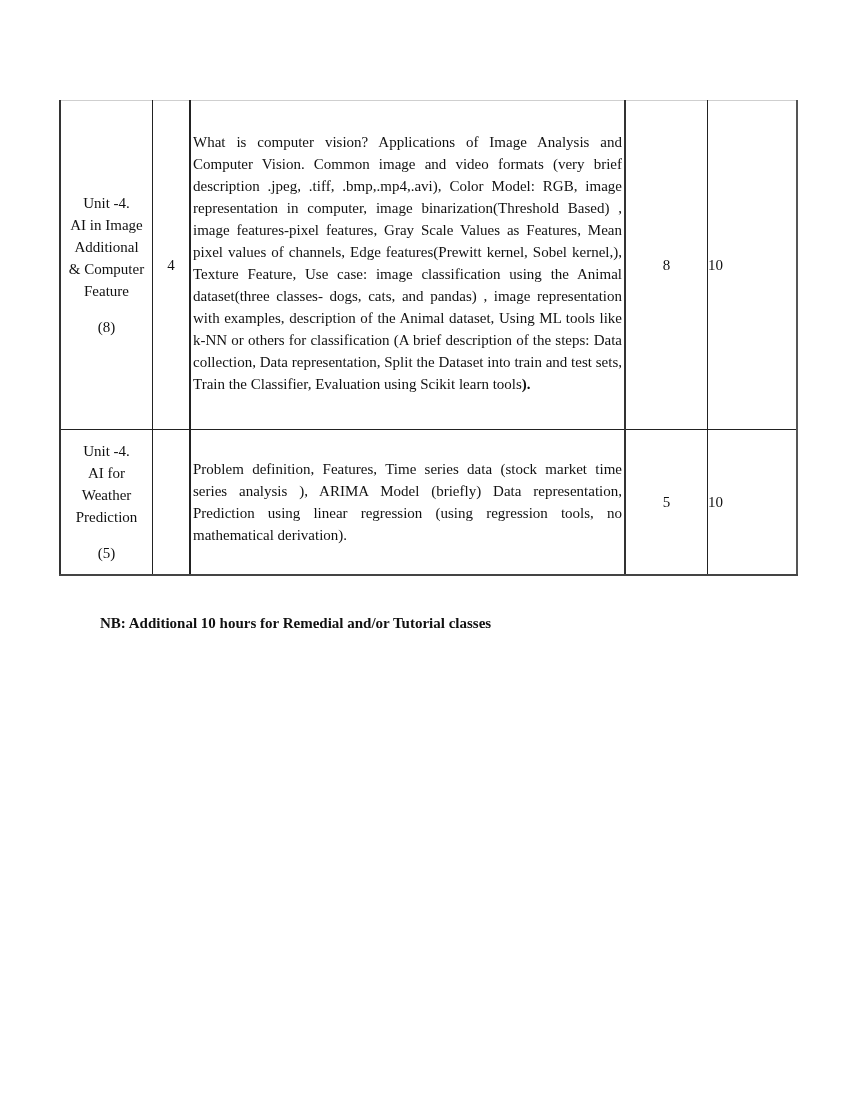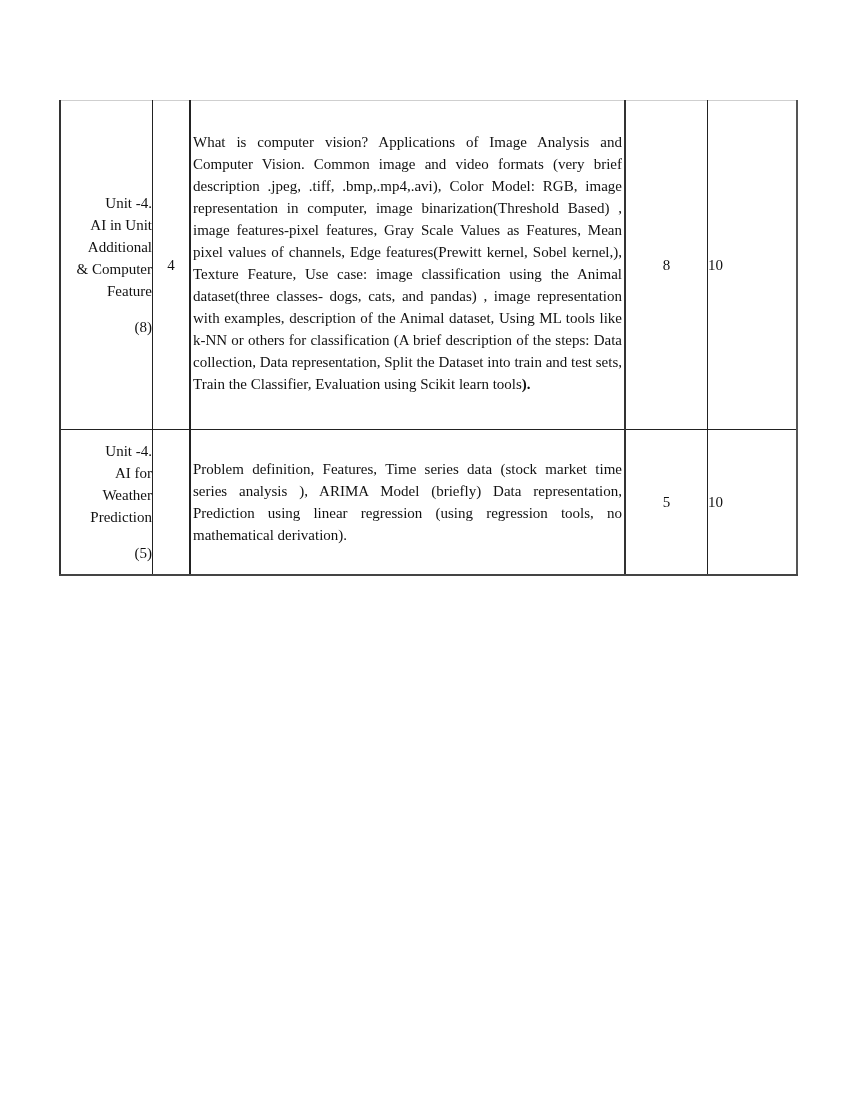--- a/index.html
+++ b/index.html
@@ -32,21 +32,21 @@
     }
     table.syllabus td {
       border: 1px solid #222;
       padding: 0;
       vertical-align: middle;
       margin-left: 36px;
     }
     table.syllabus tr:first-child td {
       border-top: 1px solid #cfcfcf;
     }
-    table.syllabus td.col-unit { width: 91px; text-align: right; }
+    table.syllabus td.col-unit { width: 91px; text-align: center; }
     table.syllabus td.col-no { width: 36px; text-align: center; }
     table.syllabus td.col-content {
       width: 429px;
       text-align: justify;
       padding: 2px 2px 2px 2px;
       border-left: 2px solid #222;
     }
     table.syllabus td.col-a { width: 81px; text-align: center; border-left: 2px solid #333; }
     table.syllabus td.col-b { width: 88px; text-align: left; border-right: 2px solid #555; }
     table.syllabus tr:last-child td { border-bottom: 2px solid #444; }
@@ -77,21 +77,21 @@
 <body>
 
 <div class="page">
 
   <table class="syllabus">
     <tbody>
       <tr class="row1">
         <td class="col-unit">
           <span class="unit-block">
             <span class="unit-line">Unit -4.</span>
-            <span class="unit-line">AI in Unit</span>
+            <span class="unit-line">AI in Image</span>
             <span class="unit-line">Additional</span>
             <span class="unit-line">&amp; Computer</span>
             <span class="unit-line">Feature</span>
             <span class="unit-hours">(8)</span>
           </span>
         </td>
         <td class="col-no">4</td>
         <td class="col-content">
           <span class="content-text"><span>What is computer vision?  Applications of Image Analysis and Computer Vision. Common image and video formats (very brief description .jpeg, .tiff, .bmp,.mp4,.avi), Color Model: RGB, image representation in computer, image binarization(Threshold Based) , image features-pixel features, Gray Scale Values as Features, Mean pixel values of channels, Edge features(Prewitt kernel, Sobel kernel,), Texture Feature, Use case: image classification using the Animal dataset(three classes- dogs, cats,  and pandas) , image representation with examples, description of the Animal dataset, Using ML tools like k-NN or others for classification (A brief description of the steps: Data collection, Data representation, Split the Dataset into train and test sets, Train the Classifier, Evaluation using Scikit learn tools</span><span class="bold-end">).</span></span>
         </td>
@@ -111,14 +111,15 @@
         <td class="col-no"></td>
         <td class="col-content">
           <span class="content-text"><span>Problem definition, Features, Time series data (stock market time series analysis ), ARIMA Model (briefly)   Data representation, Prediction using linear regression (using regression tools, no mathematical derivation).</span><span class="bold-end"></span></span>
         </td>
         <td class="col-a">5</td>
         <td class="col-b">10</td>
       </tr>
     </tbody>
   </table>
 
+  <div class="nb-note">NB: Additional 10 hours for Remedial and/or Tutorial classes</div>
 
 </div>
 
 </body></html>

